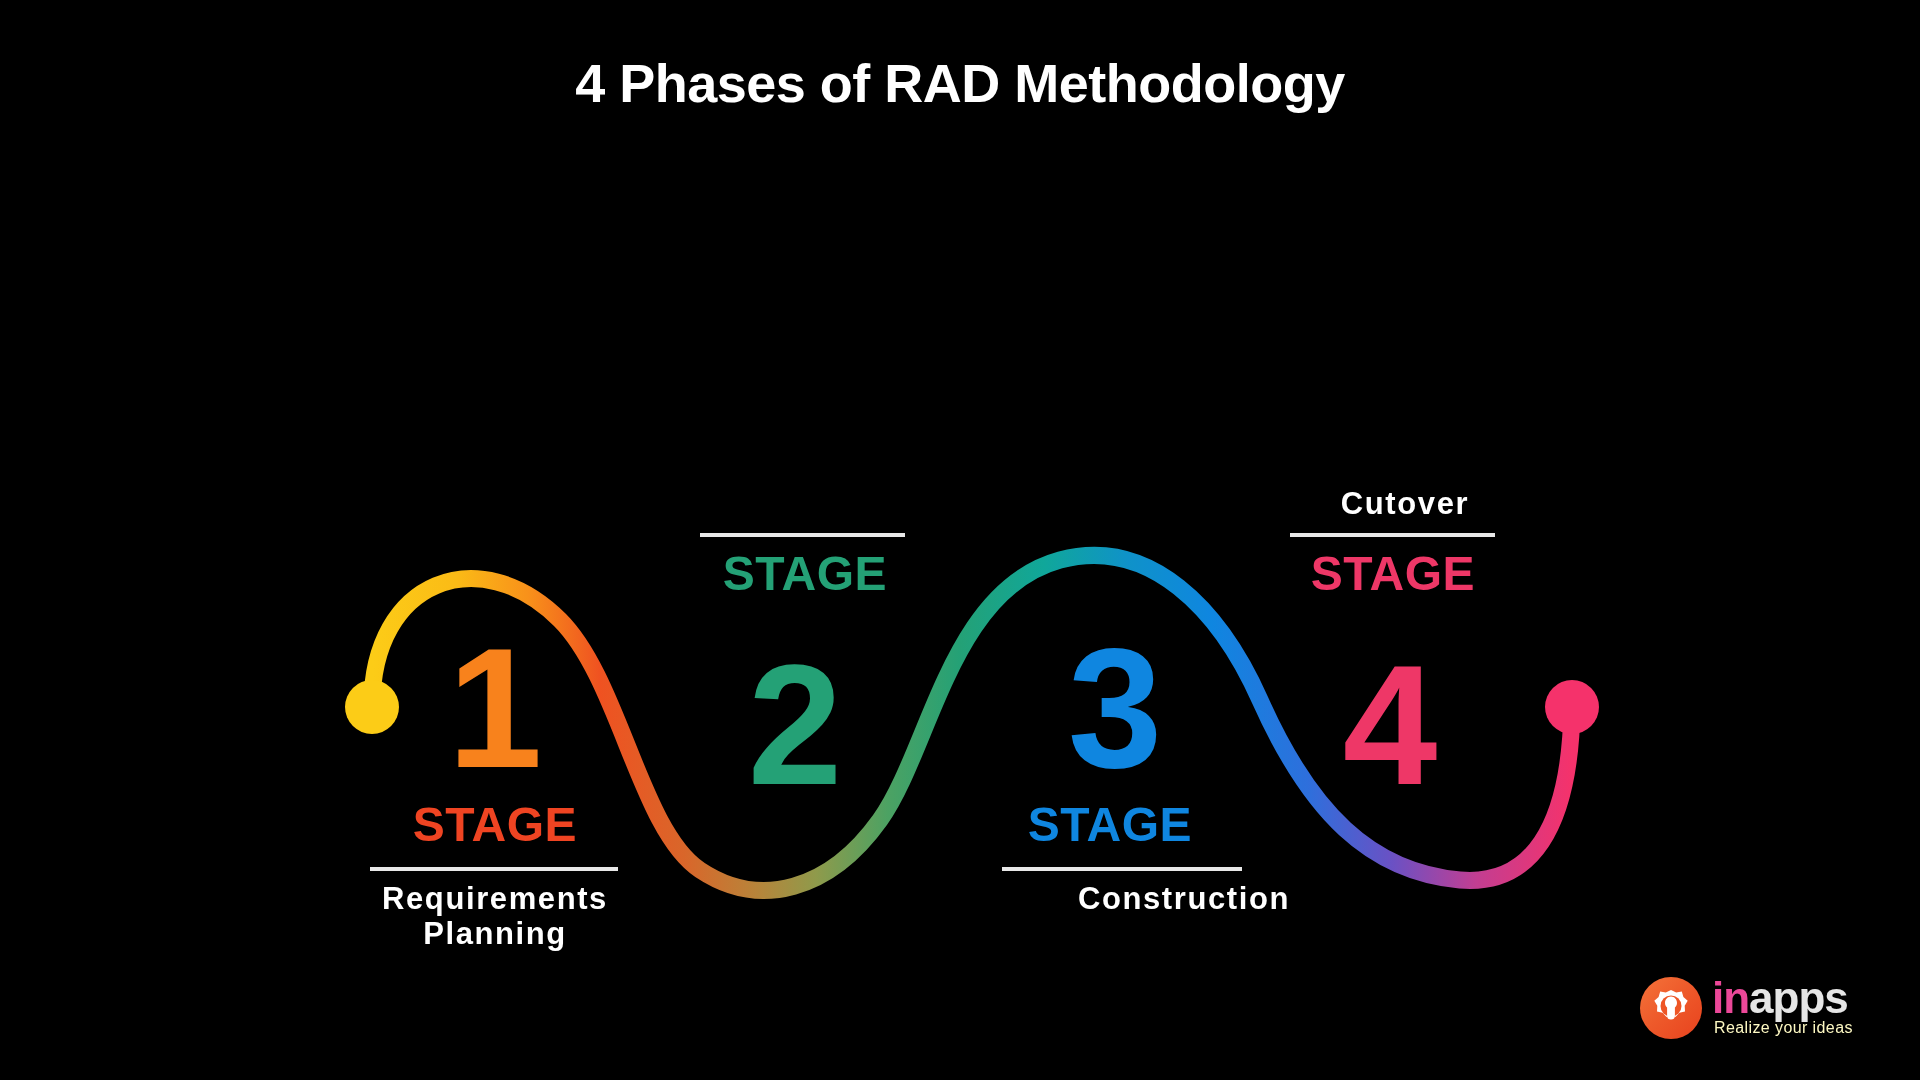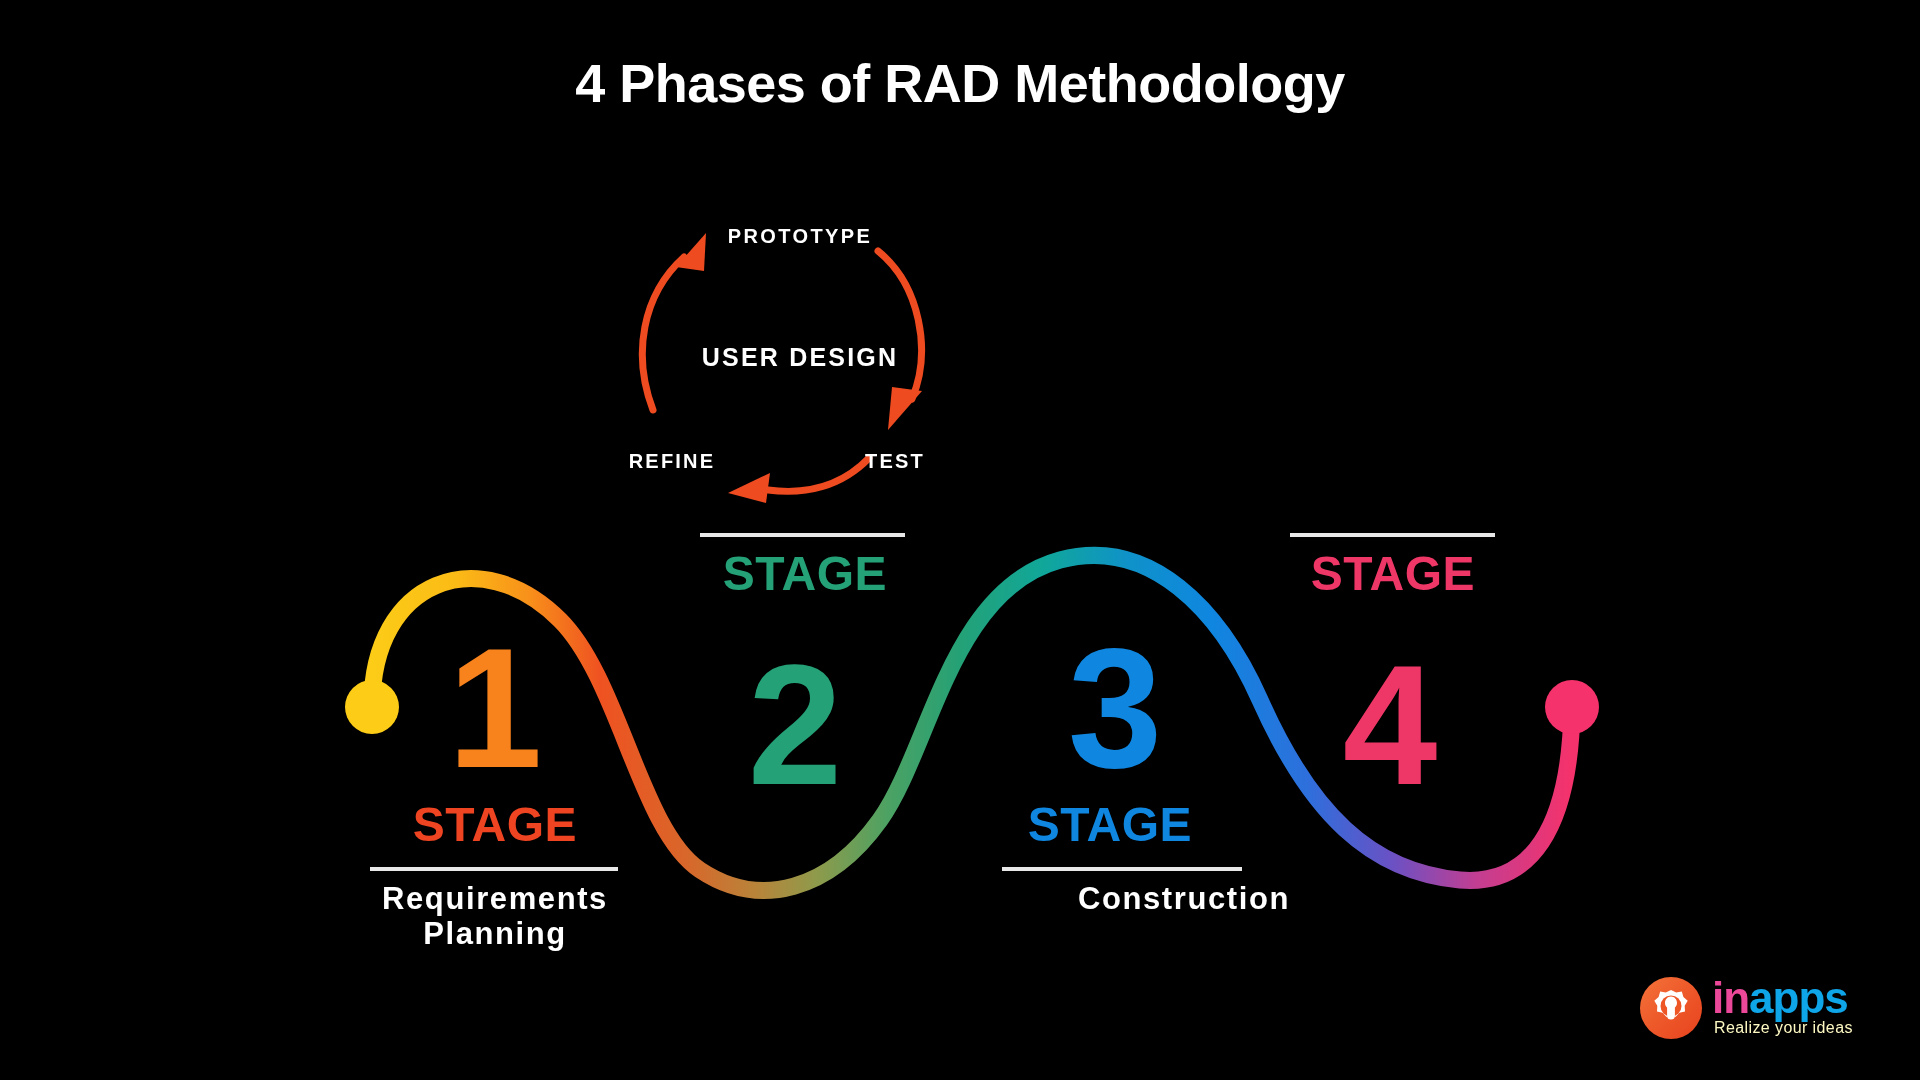--- a/index.html
+++ b/index.html
@@ -132,51 +132,34 @@
     width:62px; height:62px; border-radius:50%;
     background:linear-gradient(135deg,#F4733A 0%,#EE5B2B 45%,#E8421E 100%);
   }
   #logo-mark svg{ position:absolute; left:0; top:0; }
   #logo-word{
     position:absolute; left:72px; top:-2px;
     font-size:44px; font-weight:700;
     letter-spacing:-1px; white-space:nowrap;
   }
   #logo-word .wm-in{ color:#ec4899; }
-  #logo-word .wm-apps{ color:#0ea5e9; }
+  #logo-word .wm-apps{ color:#e5e5e5; }
   #logo-tag{
     position:absolute; left:74px; top:44px;
     font-size:16px; color:#fef9c3;
     letter-spacing:0.4px; white-space:nowrap;
   }
 </style>
 </head>
 <body>
 
 <div id="stage">
 
   <div id="title">4 Phases of RAD Methodology</div>
 
-  <div id="cycle">
-    <svg width="360" height="300" viewBox="0 0 360 300">
-
-      <path d="M 33 205 C 12 150 22 90 64 52" fill="none" stroke="#EE4B21" stroke-width="7" stroke-linecap="round"></path>
-      <polygon points="86,28 56,62 84,66" fill="#EE4B21"></polygon>
-
-      <path d="M 258 46 C 300 80 312 146 292 194" fill="none" stroke="#EE4B21" stroke-width="7" stroke-linecap="round"></path>
-      <polygon points="268,225 302,186 272,182" fill="#EE4B21"></polygon>
-
-      <path d="M 249 253 C 222 281 186 290 148 285" fill="none" stroke="#EE4B21" stroke-width="7" stroke-linecap="round"></path>
-      <polygon points="108,288 150,268 146,298" fill="#EE4B21"></polygon>
-    </svg>
-    <div class="cyc-label" id="lbl-prototype">PROTOTYPE</div>
-    <div class="cyc-label" id="lbl-userdesign">USER DESIGN</div>
-    <div class="cyc-label" id="lbl-refine">REFINE</div>
-    <div class="cyc-label" id="lbl-test">TEST</div>
-  </div>
 
   <svg id="wave" width="1920" height="420" viewBox="0 0 1920 420">
     <defs>
       <linearGradient id="waveGrad" x1="0" y1="0" x2="1" y2="0">
         <stop offset="0.00" stop-color="#FCCC17"></stop>
         <stop offset="0.07" stop-color="#FBBB16"></stop>
         <stop offset="0.13" stop-color="#F8911A"></stop>
         <stop offset="0.19" stop-color="#EF5221"></stop>
         <stop offset="0.26" stop-color="#D9662A"></stop>
         <stop offset="0.32" stop-color="#B8843A"></stop>
@@ -212,20 +195,21 @@
 
   <div class="stage-rule" id="s2-rule"></div>
   <div class="stage-word" id="s2-word">STAGE</div>
   <div class="stage-num" id="s2-num">2</div>
 
   <div class="stage-num" id="s3-num">3</div>
   <div class="stage-word" id="s3-word">STAGE</div>
   <div class="stage-rule" id="s3-rule"></div>
   <div class="stage-desc" id="s3-desc">Construction</div>
 
+  <div class="stage-desc" id="s4-desc">Cutover</div>
   <div class="stage-rule" id="s4-rule"></div>
   <div class="stage-word" id="s4-word">STAGE</div>
   <div class="stage-num" id="s4-num">4</div>
 
   <div id="logo">
     <div id="logo-mark">
       <svg width="62" height="62" viewBox="0 0 62 62">
         <g fill="#ffffff">
           <path d="M31 13
                    l5.2 2.6 5.6 -1.1 1.6 5.5 4.3 3.8 -3.0 4.9 0.3 5.7 -5.6 1.3 -3.9 4.2 -4.5 -2.6

